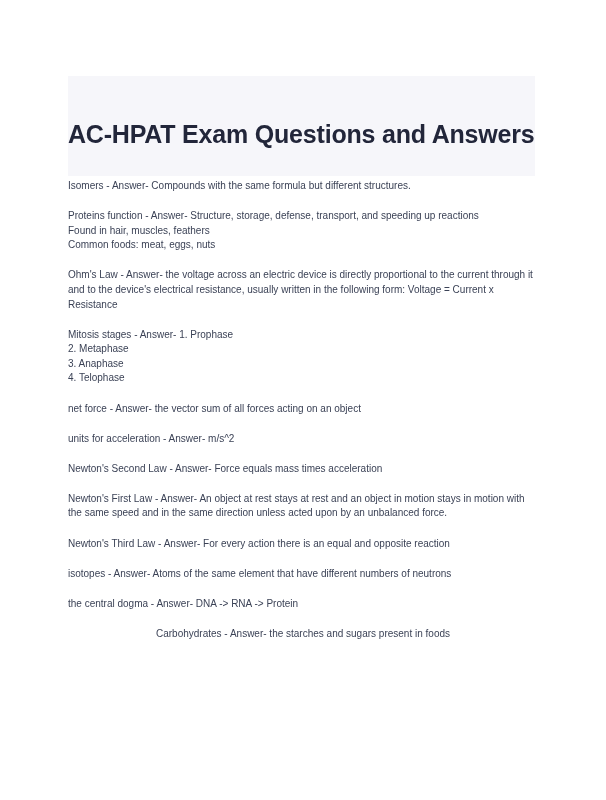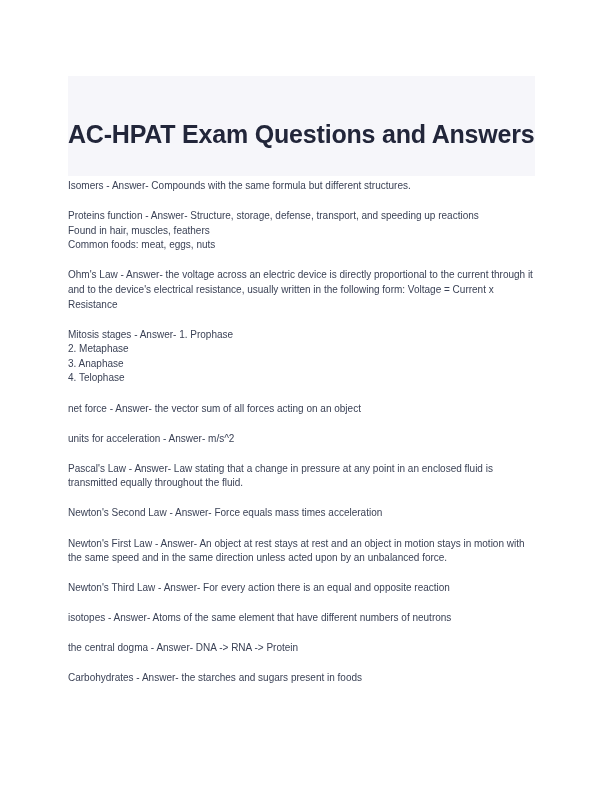--- a/index.html
+++ b/index.html
@@ -58,20 +58,21 @@
     font-family: "Liberation Sans", sans-serif;
     font-size: 10px;
     line-height: 14.6px;
     color: #3b4256;
     text-align: left;
     white-space: pre-line;
   }
 
   .para:last-child {
     margin-bottom: 0;
+    text-align: center;
   }
 </style>
 </head>
 <body>
 
 <div class="page">
 
   <div class="title-band"></div>
 
   <h1 class="doc-title">AC-HPAT Exam Questions and Answers</h1>
@@ -81,21 +82,20 @@
     <p class="para">Proteins function - Answer- Structure, storage, defense, transport, and speeding up reactions
 Found in hair, muscles, feathers
 Common foods: meat, eggs, nuts</p>
     <p class="para">Ohm's Law - Answer- the voltage across an electric device is directly proportional to the current through it and to the device's electrical resistance, usually written in the following form: Voltage = Current x Resistance</p>
     <p class="para">Mitosis stages - Answer- 1. Prophase
 2. Metaphase
 3. Anaphase
 4. Telophase</p>
     <p class="para">net force - Answer- the vector sum of all forces acting on an object</p>
     <p class="para">units for acceleration - Answer- m/s^2</p>
-    <p class="para">Pascal's Law - Answer- Law stating that a change in pressure at any point in an enclosed fluid is transmitted equally throughout the fluid.</p>
     <p class="para">Newton's Second Law - Answer- Force equals mass times acceleration</p>
     <p class="para">Newton's First Law - Answer- An object at rest stays at rest and an object in motion stays in motion with the same speed and in the same direction unless acted upon by an unbalanced force.</p>
     <p class="para">Newton's Third Law - Answer- For every action there is an equal and opposite reaction</p>
     <p class="para">isotopes - Answer- Atoms of the same element that have different numbers of neutrons</p>
     <p class="para">the central dogma - Answer- DNA -&gt; RNA -&gt; Protein</p>
     <p class="para">Carbohydrates - Answer- the starches and sugars present in foods</p>
   </div>
 
 </div>
 

